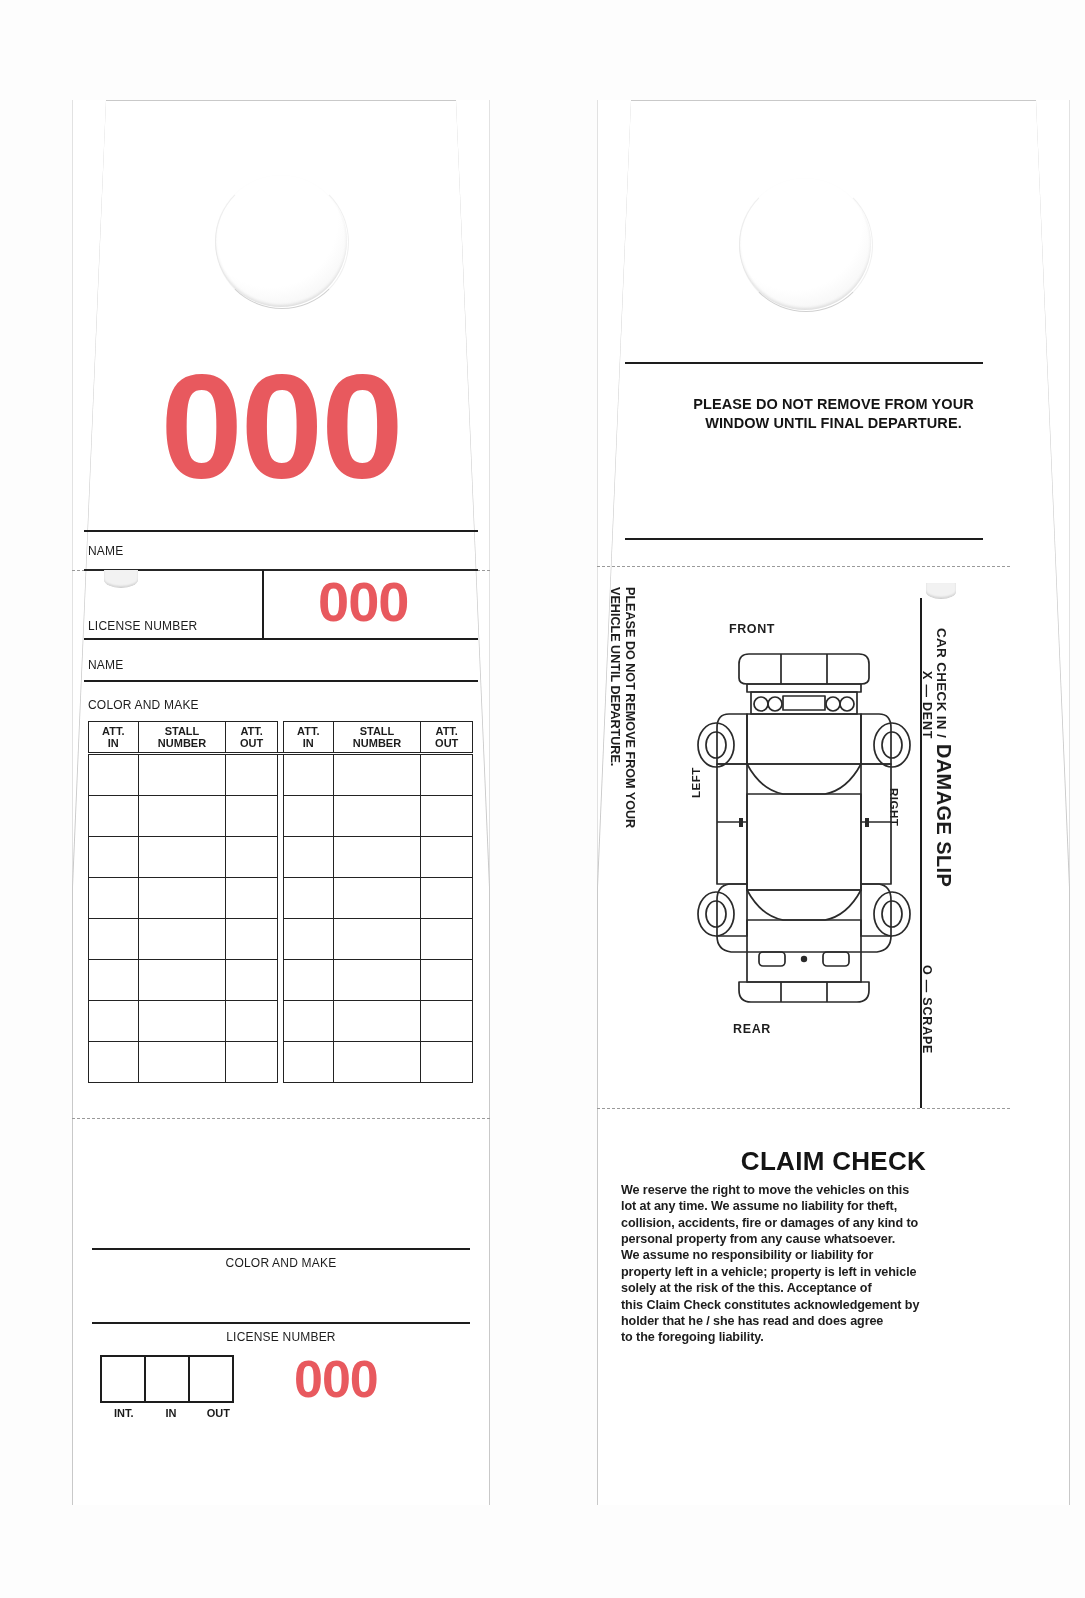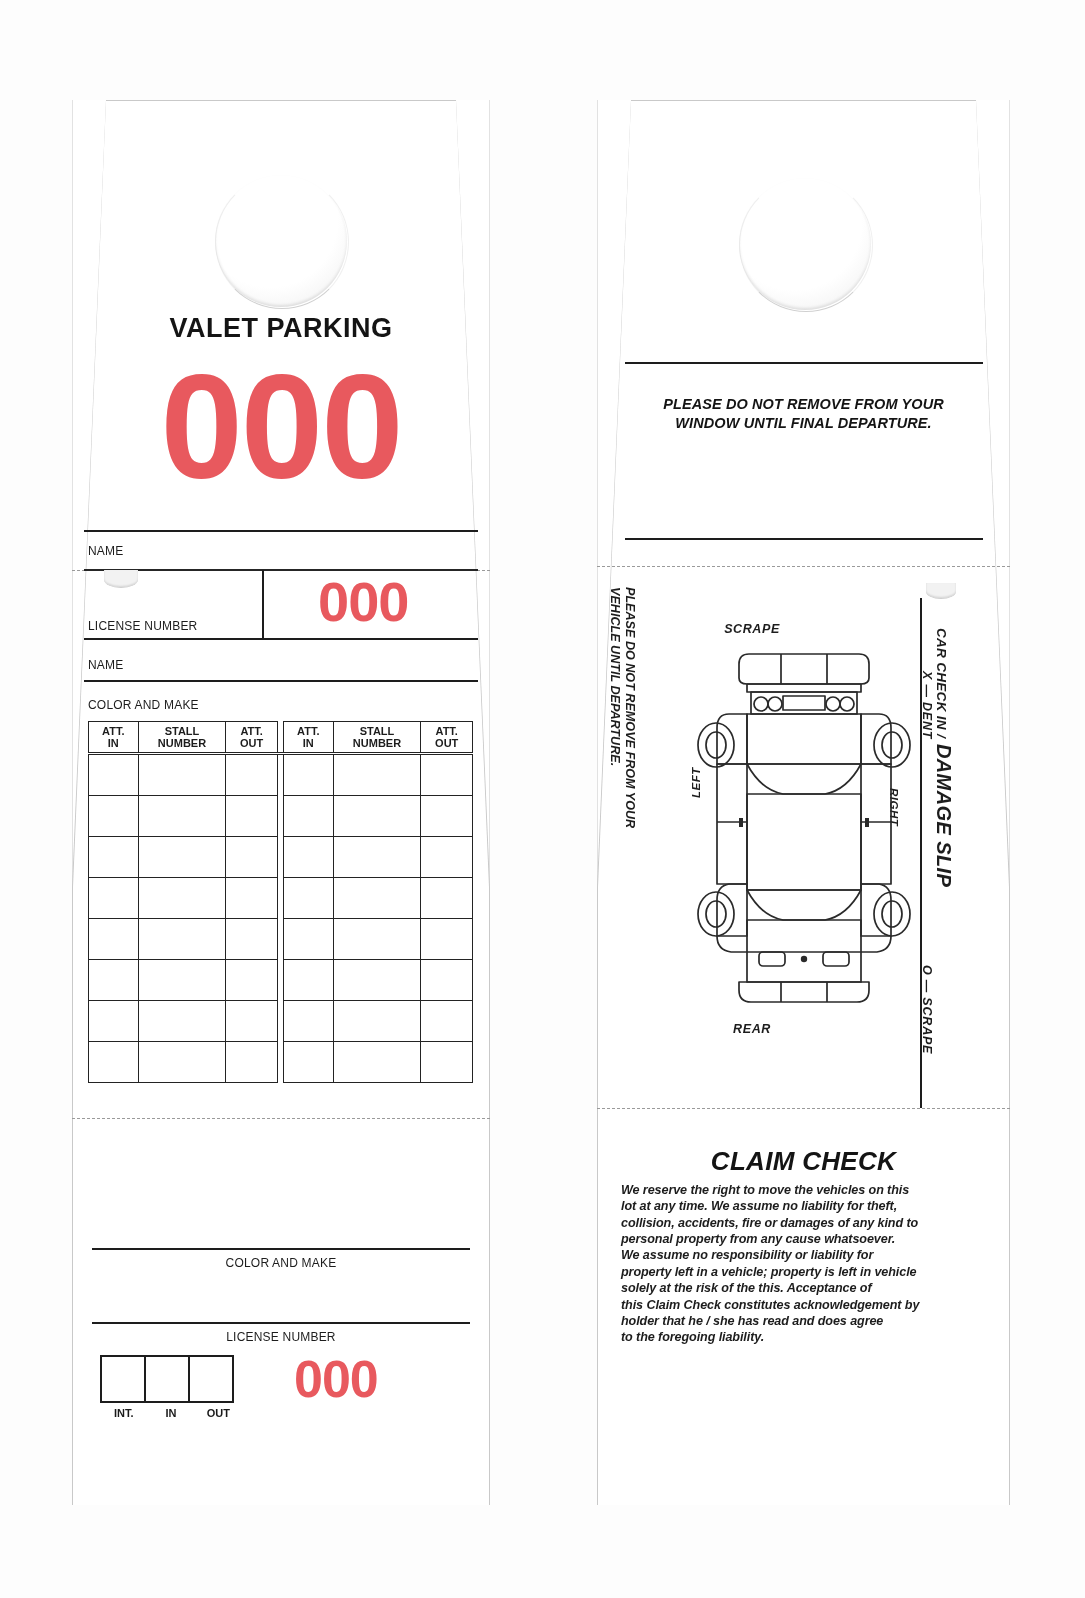--- a/index.html
+++ b/index.html
@@ -22,21 +22,21 @@
     background: #fdfdfd;
   }
 
   
   .ticket {
     position: absolute;
     background: #ffffff;
     box-sizing: border-box;
   }
   .ticket-left  { left: 72px;  top: 100px; width: 418px; height: 1405px; }
-  .ticket-right { left: 597px; top: 100px; width: 413px; height: 1405px; font-style: italic; }
+  .ticket-right { left: 597px; top: 100px; width: 473px; height: 1405px; }
 
   .tbody {
     position: absolute;
     left: 0; right: 0; top: 0; bottom: 0;
     background: #ffffff;
     border: 1px solid #e2e2e2;
     border-top: none;
     box-sizing: border-box;
   }
   .thead-edge {
@@ -234,21 +234,20 @@
 <div class="scan"></div>
 
 <div class="ticket ticket-left">
   <div class="tbody"></div>
   <div class="thead-edge"></div>
   <div class="thead-fill"></div>
 
   <div class="hanger-hole" style="left:143px; top:75px;"></div>
   <div class="hole-arc" style="left:143px; top:75px;"></div>
 
-  <div class="valet-title" style="top:213px;">VALET PARKING</div>
   <div class="bignum" style="top:253px;">000</div>
 
   <div class="rule" style="left:12px; width:394px; top:430px;"></div>
   <div class="lbl" style="left:16px; top:444px;">NAME</div>
 
   <div class="perf" style="left:0px; width:418px; top:470px;"></div>
   <div class="rule thin" style="left:12px; width:394px; top:469px;"></div>
 
   <div class="vline" style="left:190px; top:470px; height:68px;"></div>
   <div class="notch" style="left:32px; top:470px;"></div>
@@ -412,21 +411,21 @@
     <div>PLEASE DO NOT REMOVE FROM YOUR</div>
     <div>VEHICLE UNTIL DEPARTURE.</div>
   </div>
 
   <div class="vtext" style="left:358px; top:528px; font-size:15px; transform: rotate(90deg);">
     <span style="font-size:13.5px; letter-spacing:.3px;">CAR CHECK IN /</span><span style="font-size:20px; letter-spacing:.4px;">&nbsp;</span><span style="font-size:20px; letter-spacing:.4px;">DAMAGE SLIP</span>
   </div>
   <div class="vtext" style="left:337px; top:571px; font-size:12.5px; letter-spacing:.8px; transform: rotate(90deg);">X — DENT</div>
   <div class="vtext" style="left:337px; top:865px; font-size:12.5px; letter-spacing:.8px; transform: rotate(90deg);">O — SCRAPE</div>
 
-  <div class="car-lbl" style="left:0; width:310px; top:522px; text-align:center;">SCRAPE</div>
+  <div class="car-lbl" style="left:0; width:310px; top:522px; text-align:center;">FRONT</div>
   <div class="car-lbl" style="left:0; width:310px; top:922px; text-align:center;">REAR</div>
   <div class="vtext" style="left:93px; top:698px; font-size:11.5px; letter-spacing:.5px; transform: rotate(-90deg);">LEFT</div>
   <div class="vtext" style="left:303px; top:688px; font-size:11.5px; letter-spacing:.5px; transform: rotate(90deg);">RIGHT</div>
 
   <div class="car-svg" style="left:92px; top:542px;">
     <svg width="230" height="388" viewBox="0 0 230 388" fill="none" stroke="#2a2a2a" stroke-width="1.7" stroke-linejoin="round">
 
       <path d="M50 22 q0 -10 10 -10 h110 q10 0 10 10 v14 q0 6 -8 6 h-114 q-8 0 -8 -6 z"></path>
       <path d="M92 12 v30 M138 12 v30"></path>
 

